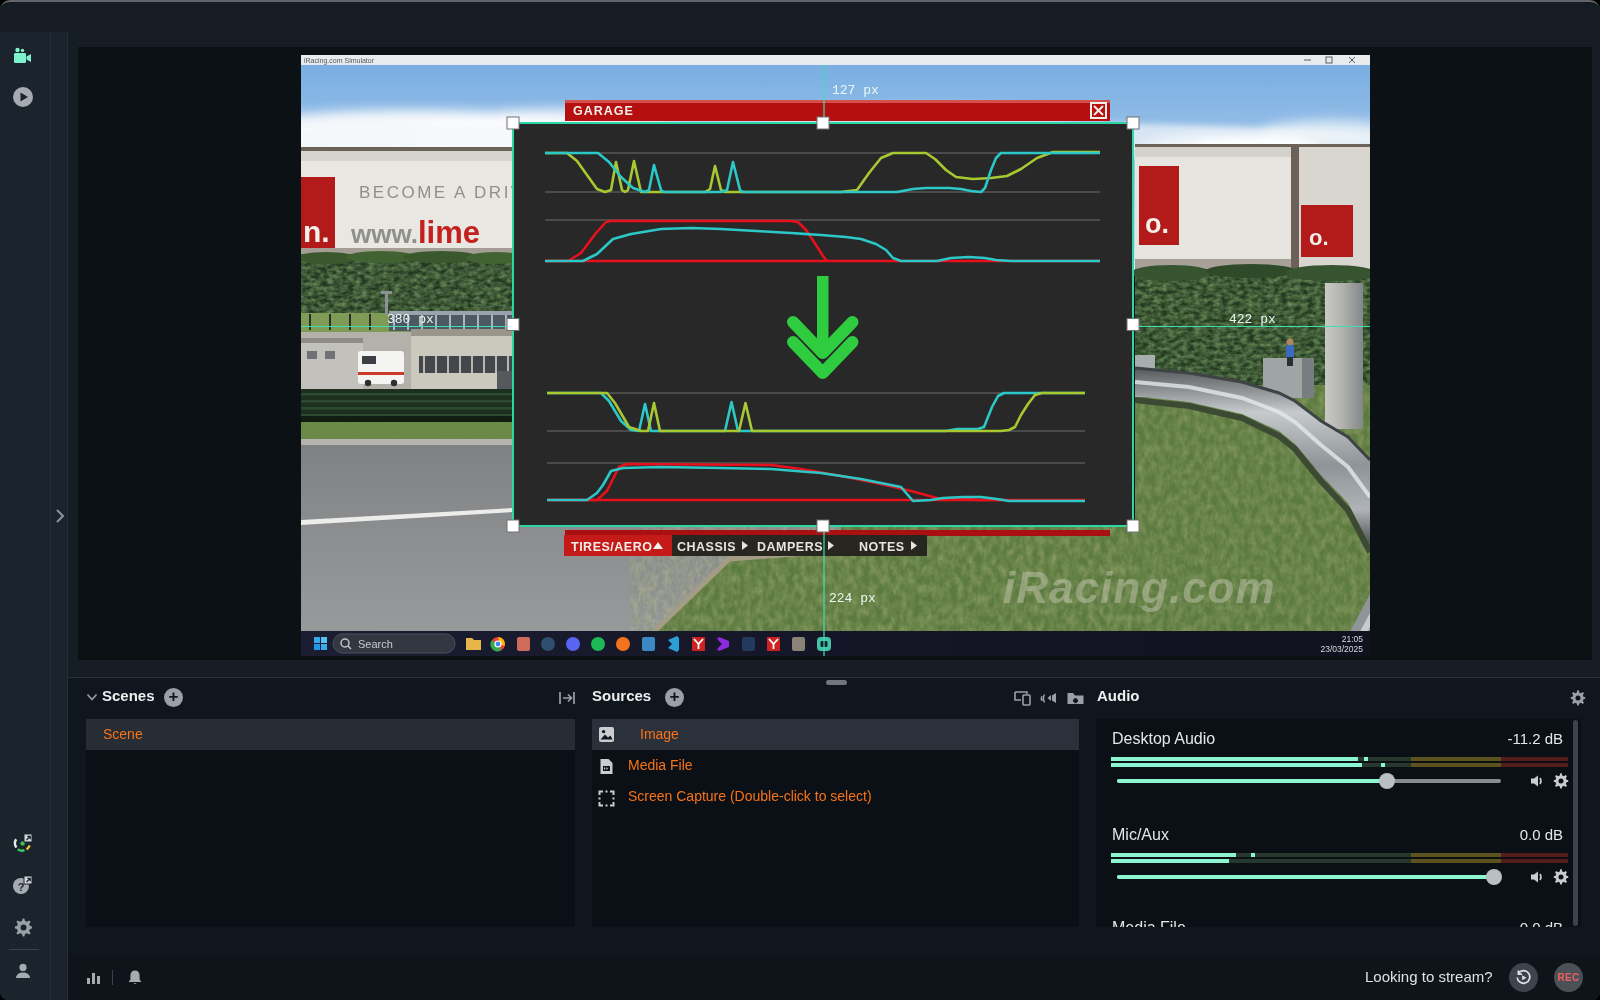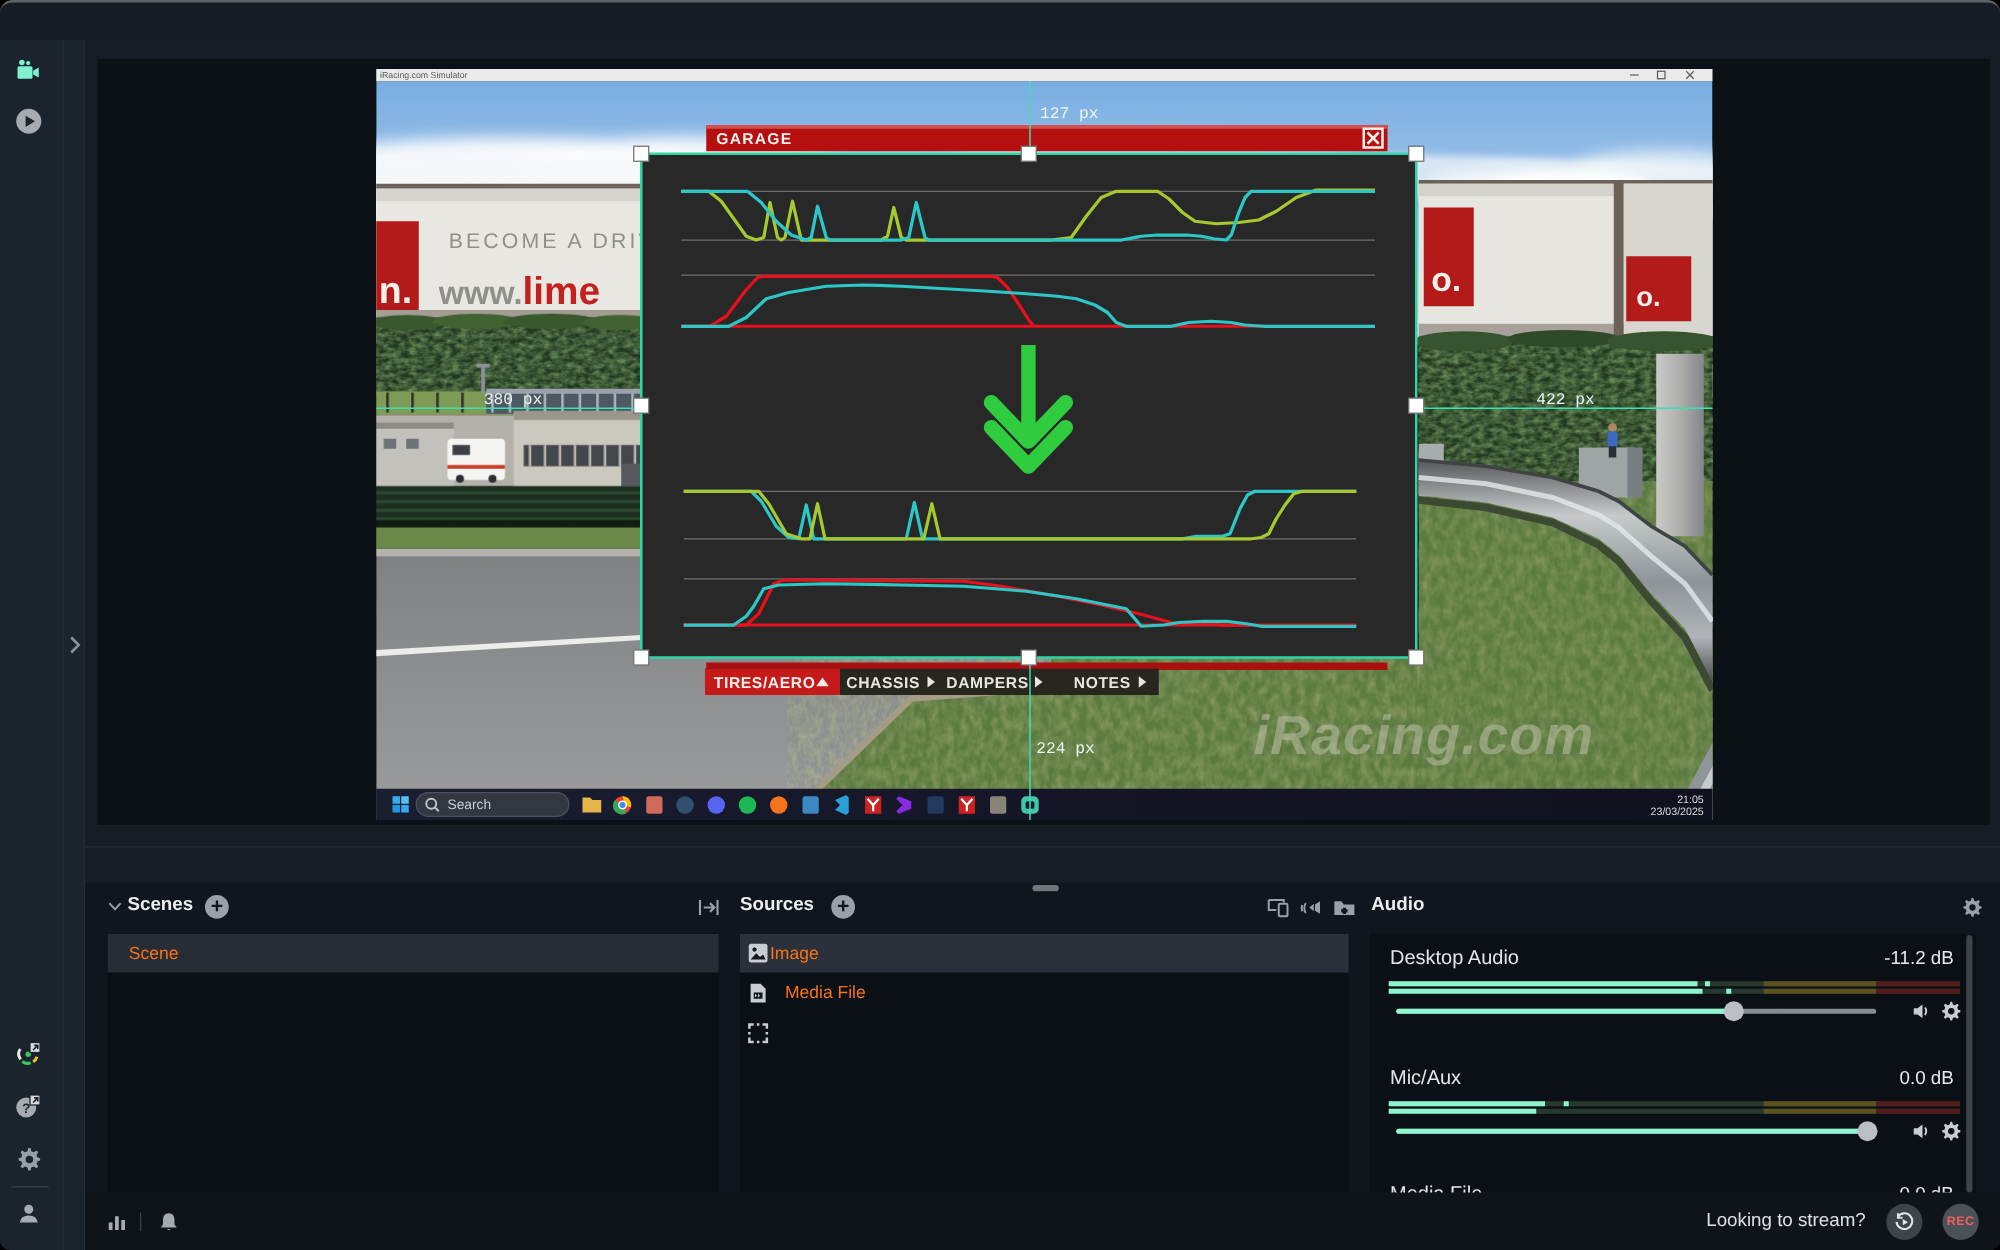--- a/index.html
+++ b/index.html
@@ -13,21 +13,21 @@
   #appicon { position:absolute; left:17px; top:6px; width:16px; height:16px; border-radius:5px; background:#66efc8; }
   #title-text { position:absolute; left:44px; top:6px; font-size:15px; color:#dfe2e4; }
   
   #sidebar { position:absolute; left:0; top:30px; width:68px; height:970px; background:#1b232d; }
   #sidebar .vline { position:absolute; top:0; width:1px; height:970px; background:#252d38; }
   .sbi { position:absolute; }
   
   #editor { position:absolute; left:68px; top:30px; width:1532px; height:970px; background:#161d25; }
   #stage { position:absolute; left:10px; top:15px; width:1514px; height:613px; background:#0c1116; }
   #paneldiv { position:absolute; left:0; top:645px; width:1532px; height:1px; background:#2a313a; }
-  #panels { position:absolute; left:0; top:674px; width:1532px; height:276px; background:#10161d; }
+  #panels { position:absolute; left:0; top:646px; width:1532px; height:276px; background:#10161d; }
   #bottombar { position:absolute; left:0; top:922px; width:1532px; height:48px; background:#0e141a; }
   .phead { position:absolute; top:9px; font-size:15px; font-weight:bold; color:#eceef0; }
   .plus { position:absolute; top:10px; width:19px; height:19px; border-radius:50%; background:#9aa0a7; color:#10161d;
     text-align:center; font-size:17px; line-height:18px; font-weight:bold; }
   .listbox { position:absolute; top:41px; background:#0b1016; overflow:hidden; }
   .row { height:31px; line-height:31px; color:#f97316; font-size:14px; padding-left:17px; }
   .row.sel { background:#272d35; }
   .hicon { position:absolute; top:11px; }
   .mlabel { position:absolute; font-size:16px; color:#e4e7e9; }
   .mdb { position:absolute; font-size:15px; color:#e4e7e9; }
@@ -375,22 +375,23 @@
       <svg class="hicon" style="left:971px;top:12px" width="22" height="17" viewBox="0 0 22 17">
         <path d="M3 6 Q1.6 8.5 3 11 M5.5 4.5 Q3.4 8.5 5.5 12.5" stroke="#9aa0a7" stroke-width="1.5" fill="none"></path>
         <path d="M12 5 L8.5 8 L12 11 Z M13 5.5 L17 3 L17 13 L13 10.5 Z" fill="#9aa0a7"></path>
       </svg>
       <svg class="hicon" style="left:998px;top:12px" width="19" height="16" viewBox="0 0 19 16">
         <path d="M1.5 3 L7 3 L9 5.5 L17.5 5.5 L17.5 14 L1.5 14 Z" fill="#9aa0a7"></path>
         <rect x="8.2" y="8.2" width="2.6" height="5" fill="#10161d"></rect>
         <rect x="7" y="9.4" width="5" height="2.6" fill="#10161d"></rect>
       </svg>
       <div class="listbox" style="left:524px; width:487px; height:208px;">
-        <div class="row sel" style="background:#2a313a;padding-left:24px">Image</div>
+        <div class="row sel" style="background:#2a313a;padding-left:48px">Image</div>
         <div class="row" style="padding-left:36px">Media File</div>
+        <div class="row" style="padding-left:36px">Screen Capture (Double-click to select)</div>
       </div>
       <svg style="position:absolute;left:530px;top:48px" width="17" height="17" viewBox="0 0 17 17">
         <rect x="1" y="1" width="15" height="15" rx="2" fill="#c9cdd1"></rect>
         <circle cx="5.6" cy="5.6" r="1.7" fill="#10161d"></circle>
         <path d="M2.5 13.5 L7 8.5 L10 11.5 L12.5 9.5 L14.5 13.5 Z" fill="#10161d"></path>
       </svg>
       <svg style="position:absolute;left:531px;top:80px" width="15" height="17" viewBox="0 0 15 17">
         <path d="M1.5 1 L9.5 1 L13.5 5 L13.5 16 L1.5 16 Z" fill="#c9cdd1"></path>
         <rect x="4" y="8" width="7" height="5" fill="#10161d"></rect>
         <path d="M5 9 L6.6 10.5 L5 12 Z M7.4 9 L9 10.5 L7.4 12 Z" fill="#c9cdd1"></path>

